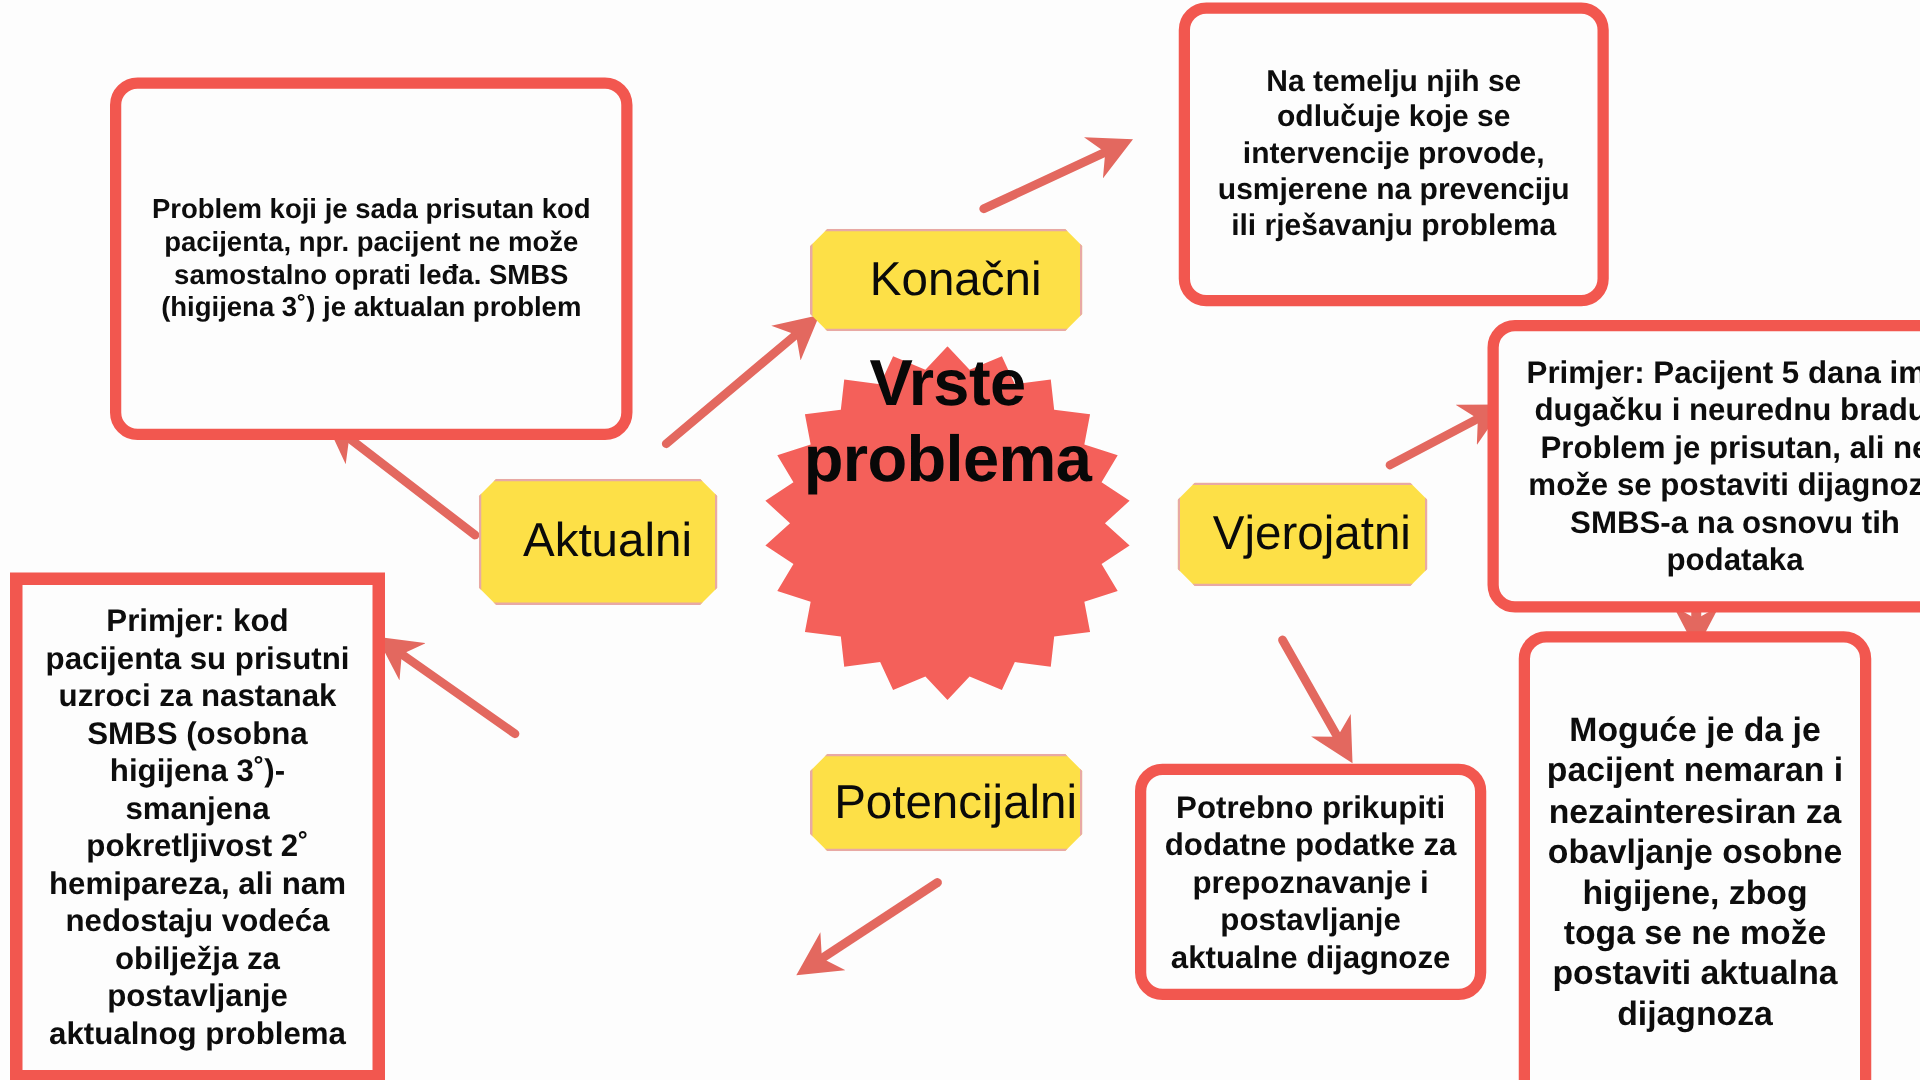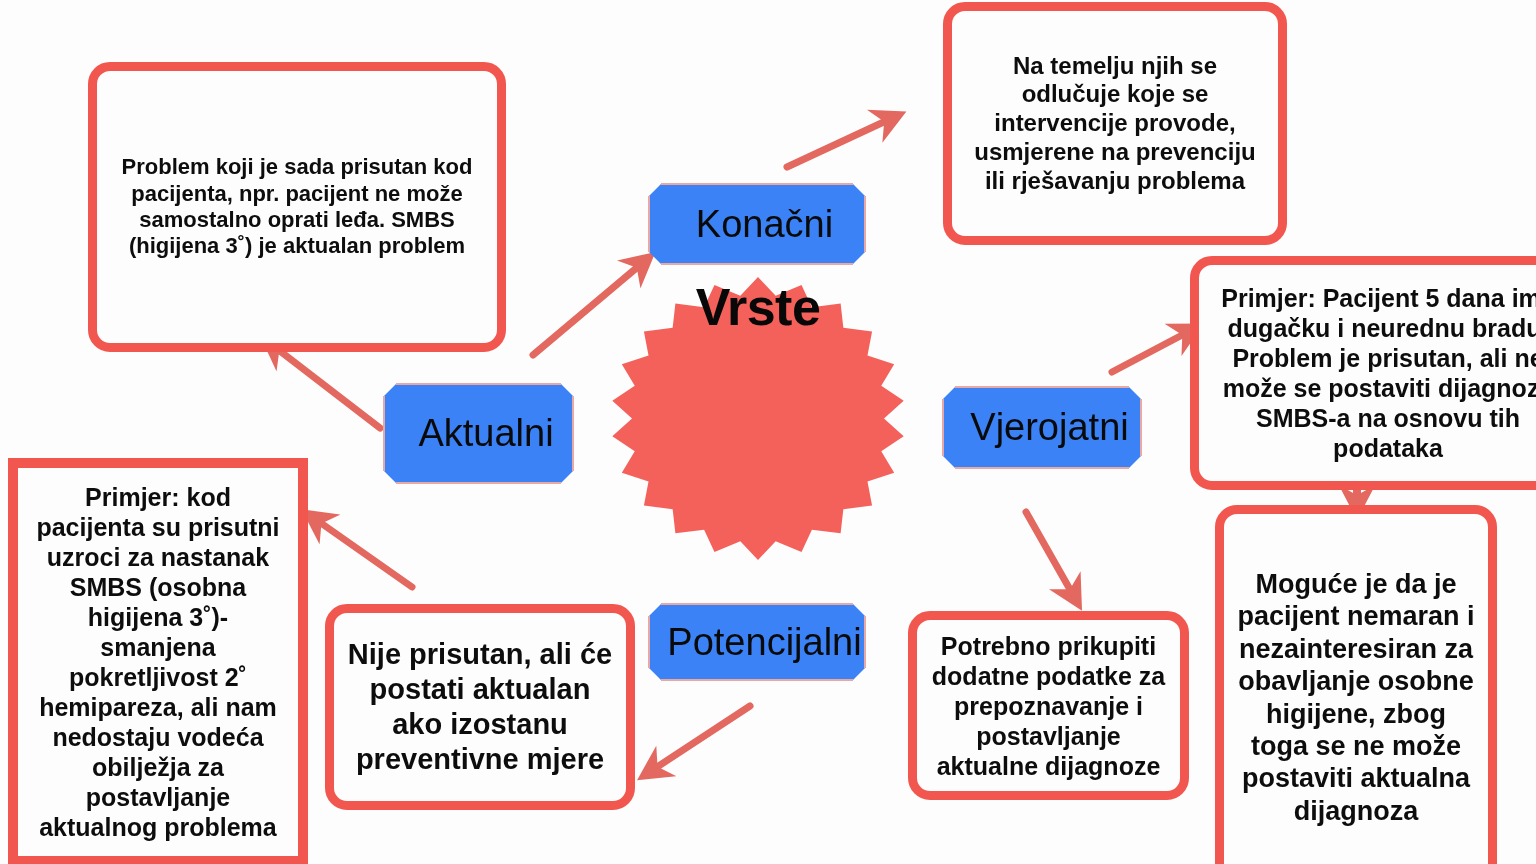--- a/index.html
+++ b/index.html
@@ -45,21 +45,21 @@
   }
   .box.sharp {
     border-radius: 0;
     border-width: 10px;
   }
 
   
   .chip {
     position: absolute;
     box-sizing: border-box;
-    background: #3b82f6;
+    background: #fde047;
     border: 2px solid #e8a9a5;
     display: flex;
     align-items: center;
     justify-content: center;
     text-align: left;
     color: #0a0a0a;
     font-weight: normal;
     z-index: 4;
     clip-path: polygon(
       14px 0, calc(100% - 14px) 0,
@@ -147,20 +147,21 @@
         100,0 110.4,13.2 125.6,5.6 131.7,21.3 148.6,18.6 150.2,35.6 167.1,38.2
         164.4,55.1 180.1,61.2 172.5,76.4 185.7,86.8 174.1,99.3 185.7,111.8
         172.5,122.2 180.1,137.4 164.4,143.5 167.1,160.4 150.2,163 148.6,179.9
         131.7,177.3 125.6,193 110.4,185.4 100,198.6 89.6,185.4 74.4,193
         68.3,177.3 51.4,179.9 49.8,163 32.9,160.4 35.6,143.5 19.9,137.4
         27.5,122.2 14.3,111.8 25.9,99.3 14.3,86.8 27.5,76.4 19.9,61.2
         35.6,55.1 32.9,38.2 49.8,35.6 51.4,18.6 68.3,21.3 74.4,5.6 89.6,13.2"></polygon>
     </svg>
     <div class="burst-label">
       <div>Vrste</div>
+      <div>problema</div>
     </div>
   </div>
 
   <div class="chip" id="chip-konacni">Konačni</div>
 
   <div class="chip" id="chip-aktualni">Aktualni</div>
 
   <div class="chip" id="chip-vjerojatni">Vjerojatni</div>
 
   <div class="chip" id="chip-potencijalni">Potencijalni</div>
@@ -168,17 +169,16 @@
   <div class="box" id="box-aktualni-desc">Problem koji je sada prisutan kod pacijenta, npr. pacijent ne može samostalno oprati leđa. SMBS (higijena 3˚) je aktualan problem</div>
 
   <div class="box" id="box-konacni-desc">Na temelju njih se odlučuje koje se intervencije provode, usmjerene na prevenciju ili rješavanju problema</div>
 
   <div class="box" id="box-vjerojatni-ex">Primjer: Pacijent 5 dana ima dugačku i neurednu bradu. Problem je prisutan, ali ne može se postaviti dijagnoza SMBS-a na osnovu tih podataka</div>
 
   <div class="box" id="box-vjerojatni-2">Moguće je da je pacijent nemaran i nezainteresiran za obavljanje osobne higijene, zbog toga se ne može postaviti aktualna dijagnoza</div>
 
   <div class="box sharp" id="box-aktualni-ex">Primjer: kod pacijenta su prisutni uzroci za nastanak SMBS (osobna higijena 3˚)- smanjena pokretljivost 2˚ hemipareza, ali nam nedostaju vodeća obilježja za postavljanje aktualnog problema</div>
 
-  <div class="box" id="box-potencijalni-desc">Nije prisutan, ali će postati aktualan ako izostanu preventivne mjere</div>
 
   <div class="box" id="box-vjerojatni-desc">Potrebno prikupiti dodatne podatke za prepoznavanje i postavljanje aktualne dijagnoze</div>
 
 </div>
 
 </body></html>

